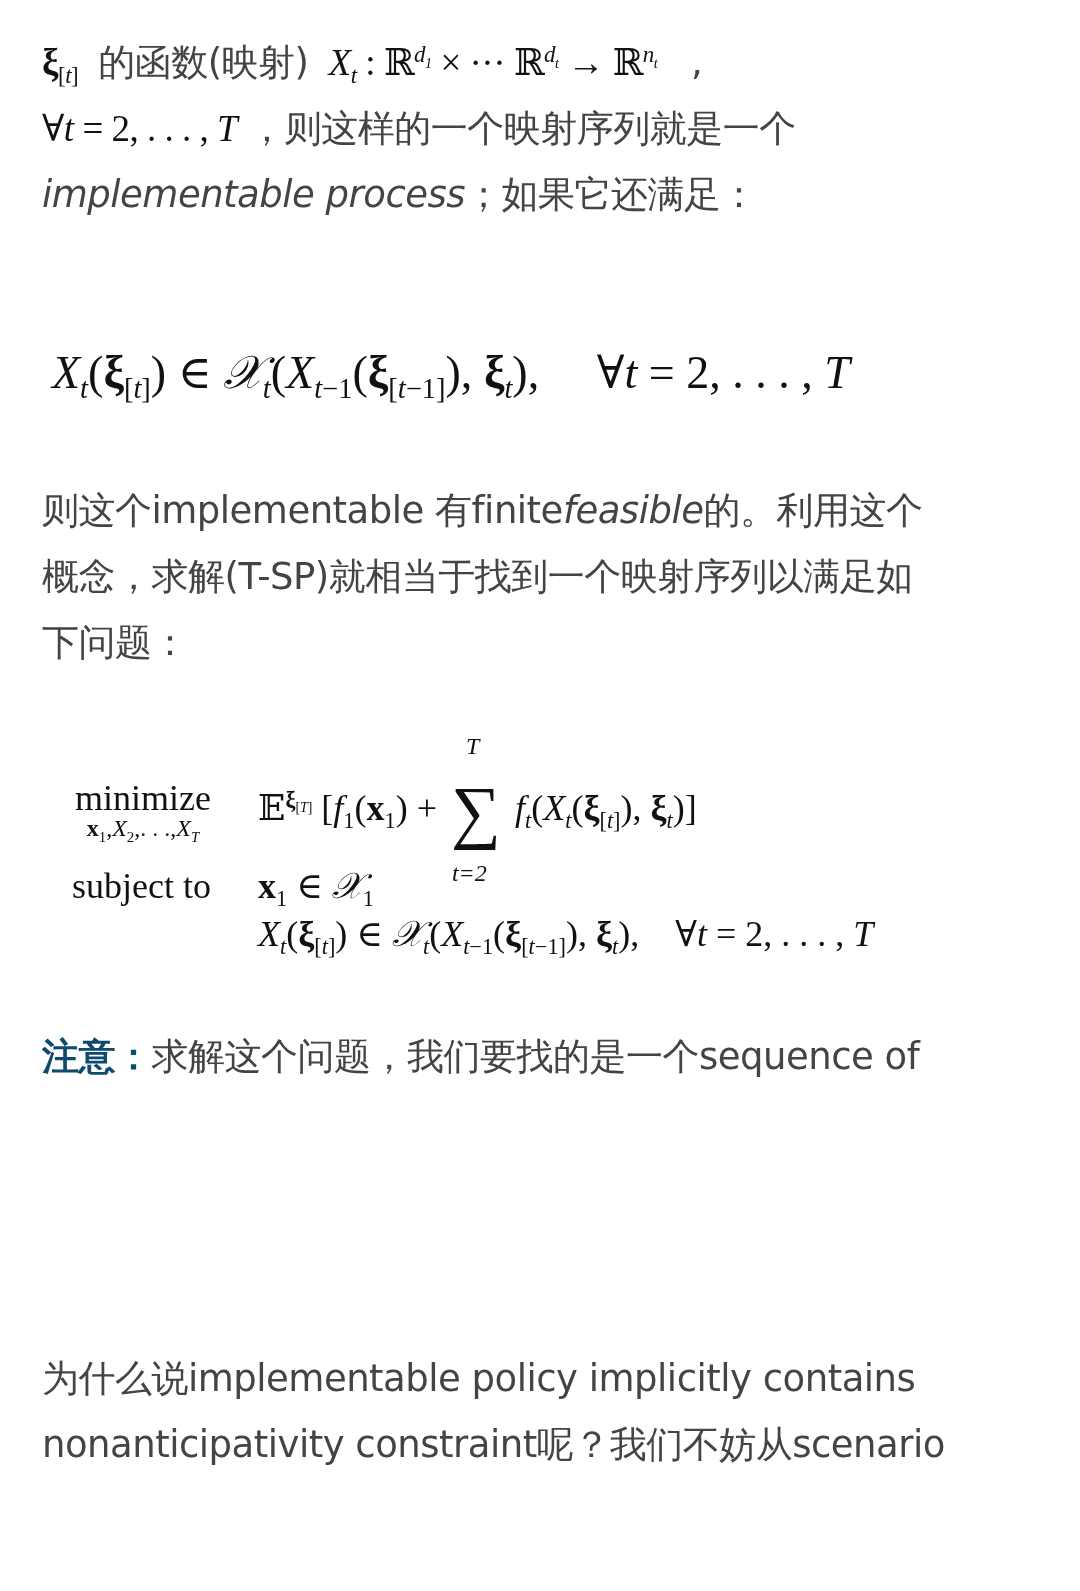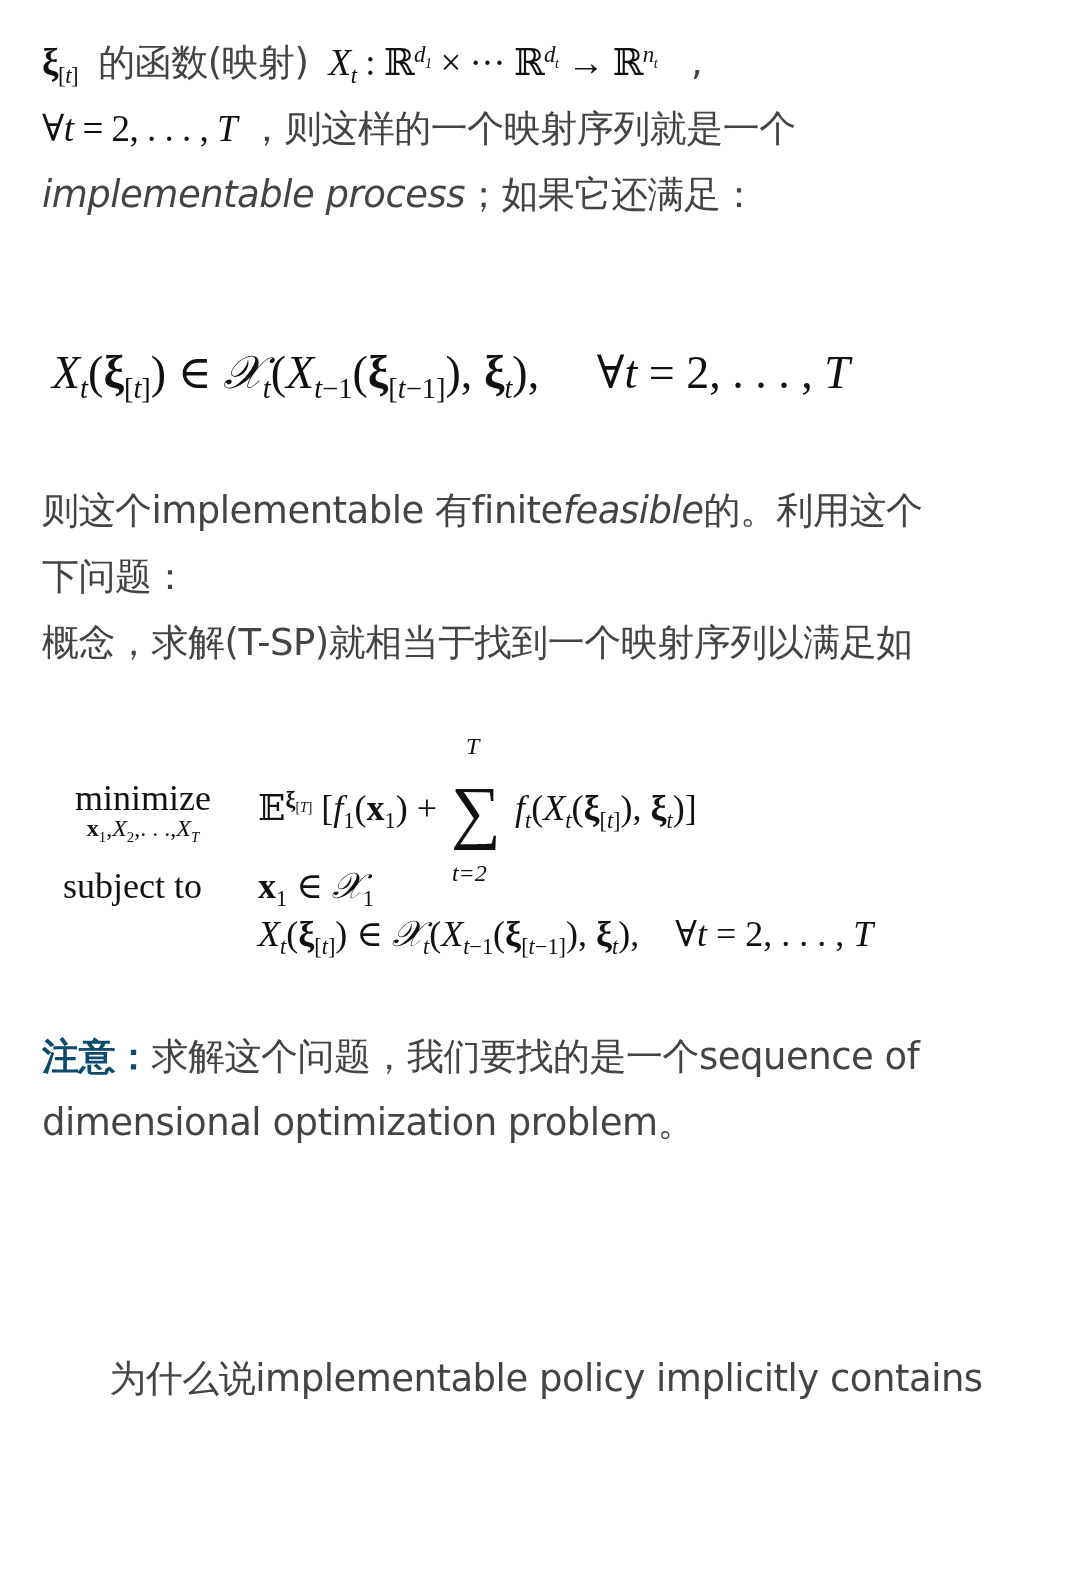--- a/index.html
+++ b/index.html
@@ -39,49 +39,49 @@
 </div>
 
 <div class="eq eq1">
   <i>X<sub>t</sub></i>(<b>ξ</b><sub>[<i>t</i>]</sub>) ∈ <i>𝒳<sub>t</sub></i>(<i>X<sub>t</sub></i><sub>−1</sub>(<b>ξ</b><sub>[<i>t</i>−1]</sub>), <b>ξ</b><sub><i>t</i></sub>),&nbsp;&nbsp;&nbsp;&nbsp; ∀<i>t</i> = 2, . . . , <i>T</i>
 </div>
 
 <div class="p" style="top:478px;">
   <div>
     <span>则这个implementable 有finite</span><span class="it">feasible</span><span>的。利用这个</span>
   </div>
+  <div>概念，求解(T-SP)就相当于找到一个映射序列以满足如</div>
   <div>下问题：</div>
-  <div>概念，求解(T-SP)就相当于找到一个映射序列以满足如</div>
 </div>
 
 <div class="opt">
   <div class="row" style="left:8px; top:42px; text-align:center; width:160px;">
     <div>minimize</div>
     <div class="small" style="margin-top:-4px;"><b>x</b><sub>1</sub>,<i>X</i><sub>2</sub>,. . .,<i>X<sub>T</sub></i></div>
   </div>
   <div class="row" style="left:203px; top:42px;">
     𝔼<sup><b>ξ</b><sub>[<i>T</i>]</sub></sup> [<i>f</i><sub>1</sub>(<b>x</b><sub>1</sub>) +
     <span style="display:inline-block; position:relative; vertical-align:middle; text-align:center; width:60px;">
       <span class="small" style="position:absolute; top:-44px; left:20px;"><i>T</i></span>
       <span class="big">∑</span>
       <span class="small" style="position:absolute; bottom:-40px; left:6px;"><i>t=2</i></span>
     </span>
     <i>f<sub>t</sub></i>(<i>X<sub>t</sub></i>(<b>ξ</b><sub>[<i>t</i>]</sub>), <b>ξ</b><sub><i>t</i></sub>)]
   </div>
-  <div class="row" style="left:8px; top:130px;">subject to</div>
+  <div class="row" style="left:17px; top:130px;">subject to</div>
   <div class="row" style="left:203px; top:130px;">
     <b>x</b><sub>1</sub> ∈ <i>𝒳</i><sub>1</sub>
   </div>
   <div class="row" style="left:203px; top:178px;">
     <i>X<sub>t</sub></i>(<b>ξ</b><sub>[<i>t</i>]</sub>) ∈ <i>𝒳<sub>t</sub></i>(<i>X<sub>t</sub></i><sub>−1</sub>(<b>ξ</b><sub>[<i>t</i>−1]</sub>), <b>ξ</b><sub><i>t</i></sub>),&nbsp;&nbsp;&nbsp; ∀<i>t</i> = 2, . . . , <i>T</i>
   </div>
 </div>
 
 <div class="p" style="top:1024px;">
   <div>
     <b class="note">注意：</b><span>求解这个问题，我们要找的是一个sequence of</span>
   </div>
-  <div>dimensional optimization problem。</div>
 </div>
 
-<div class="p" style="top:1346px;text-align:center;">
+<div class="p" style="top:1346px;">
   <div>为什么说implementable policy implicitly contains</div>
+  <div>nonanticipativity constraint呢？我们不妨从scenario</div>
 </div>
 
 </body></html>

